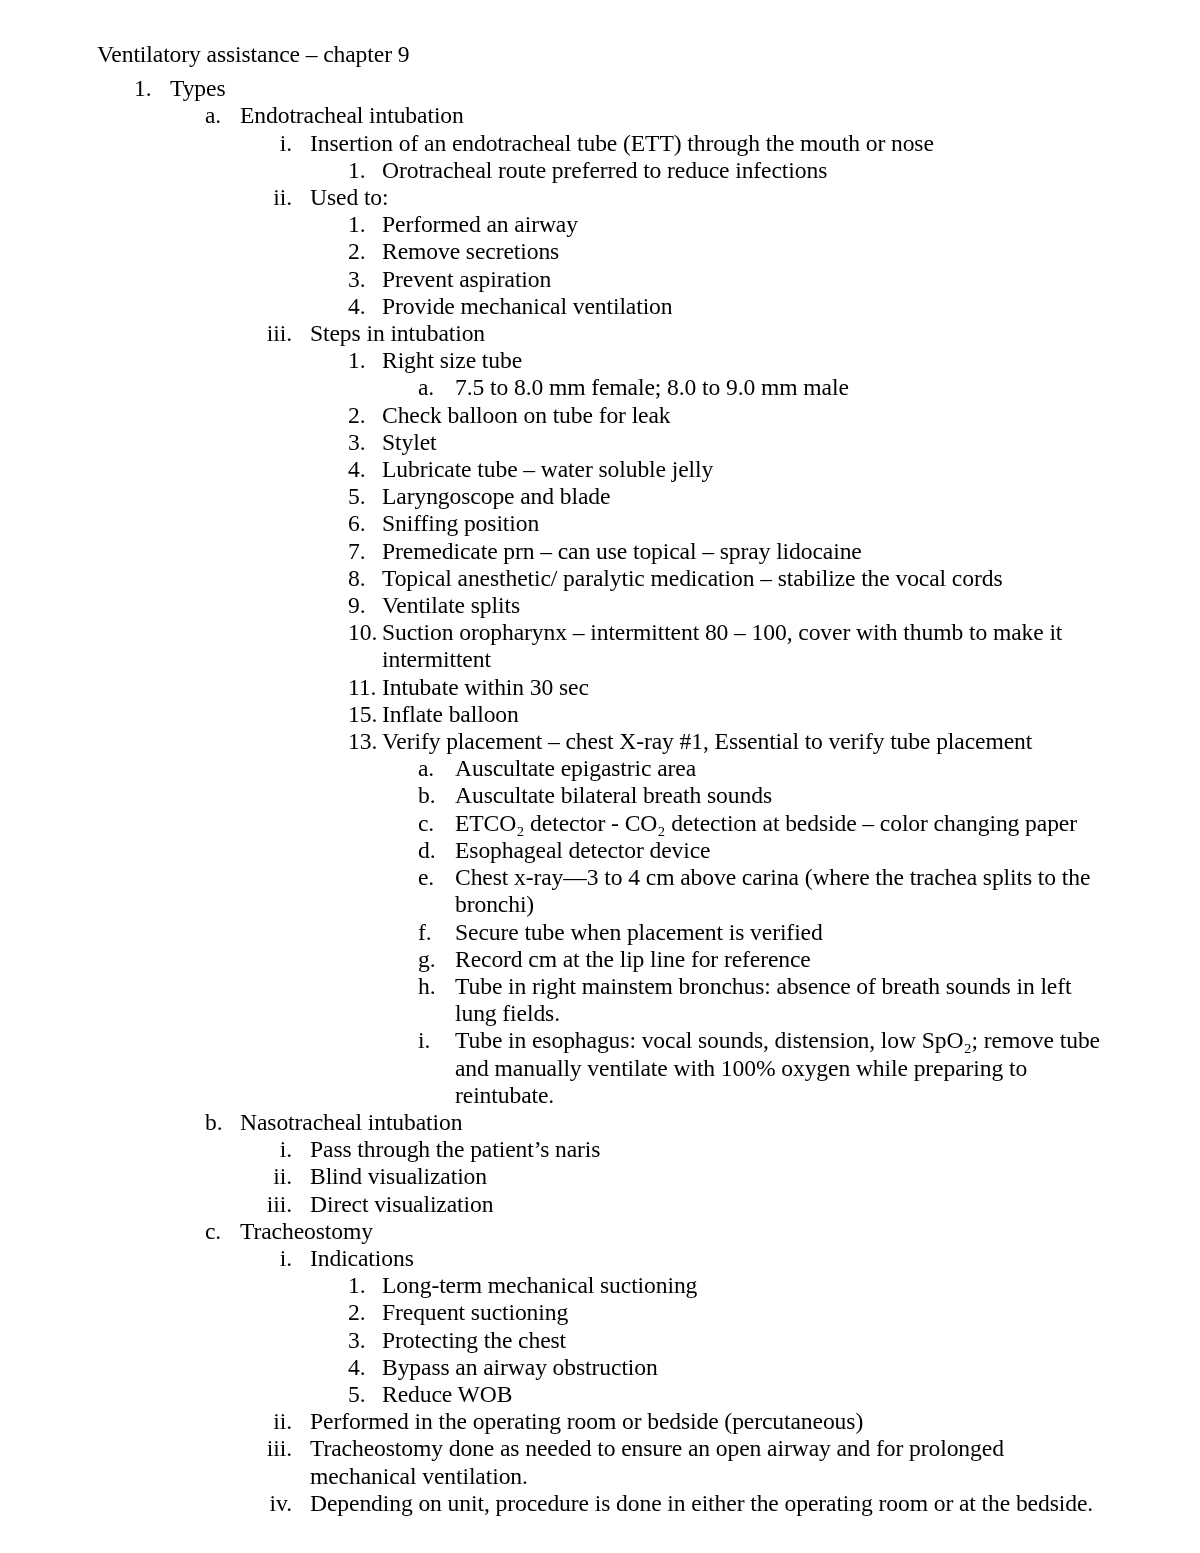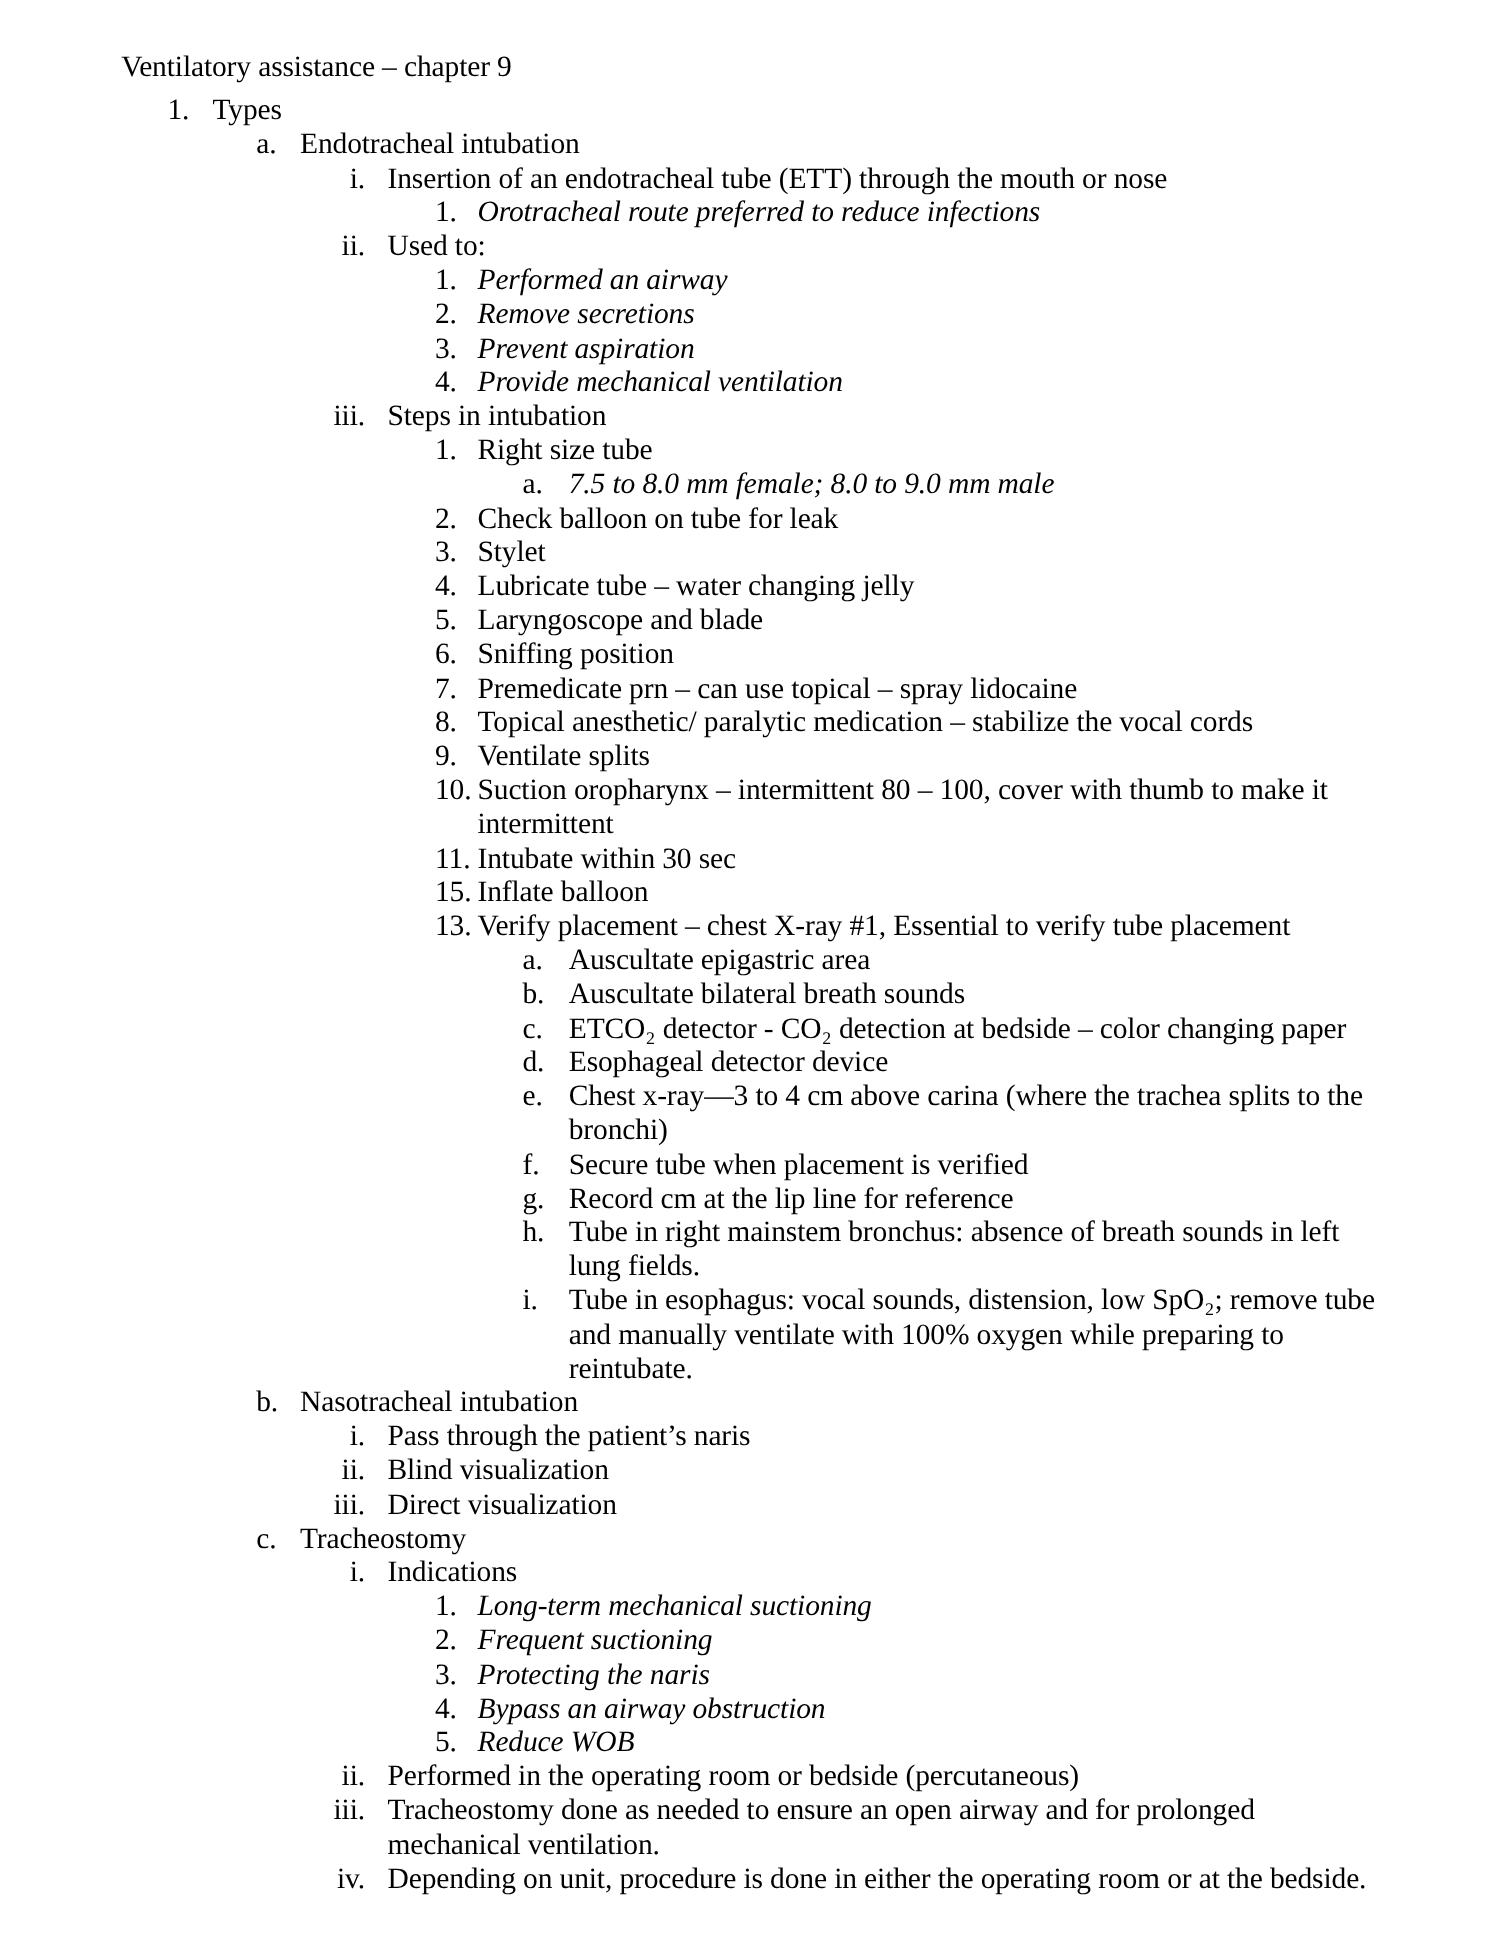--- a/index.html
+++ b/index.html
@@ -36,21 +36,21 @@
   .l1 { padding-left: 73px;  }
   .l1 > .marker { left: 37px; }
   .l2 { padding-left: 143px; }
   .l2 > .marker { left: 108px; }
   .l3 { padding-left: 213px; }
   .l3 > .marker { left: 120px; width: 75px; text-align: right; }
   .l4 { padding-left: 285px; }
   .l4 > .marker { left: 251px; }
   .l5 { padding-left: 358px; }
   .l5 > .marker { left: 321px; }
-  .italic .text { font-style: italic; }
+  .italic .text { }
 </style>
 </head>
 <body>
 
 <div class="page">
   <div class="doc-title">Ventilatory assistance – chapter 9</div>
   <div id="outline" class="outline">
       <div class="row l1"><span class="marker">1.</span><span class="text">Types</span></div>
       <div class="row l2"><span class="marker">a.</span><span class="text">Endotracheal intubation</span></div>
       <div class="row l3"><span class="marker">i.</span><span class="text">Insertion of an endotracheal tube (ETT) through the mouth or nose</span></div>
@@ -58,21 +58,21 @@
       <div class="row l3"><span class="marker">ii.</span><span class="text">Used to:</span></div>
       <div class="row l4 italic"><span class="marker">1.</span><span class="text">Performed an airway</span></div>
       <div class="row l4 italic"><span class="marker">2.</span><span class="text">Remove secretions</span></div>
       <div class="row l4 italic"><span class="marker">3.</span><span class="text">Prevent aspiration</span></div>
       <div class="row l4 italic"><span class="marker">4.</span><span class="text">Provide mechanical ventilation</span></div>
       <div class="row l3"><span class="marker">iii.</span><span class="text">Steps in intubation</span></div>
       <div class="row l4"><span class="marker">1.</span><span class="text">Right size tube</span></div>
       <div class="row l5 italic"><span class="marker">a.</span><span class="text">7.5 to 8.0 mm female; 8.0 to 9.0 mm male</span></div>
       <div class="row l4"><span class="marker">2.</span><span class="text">Check balloon on tube for leak</span></div>
       <div class="row l4"><span class="marker">3.</span><span class="text">Stylet</span></div>
-      <div class="row l4"><span class="marker">4.</span><span class="text">Lubricate tube – water changing jelly</span></div>
+      <div class="row l4"><span class="marker">4.</span><span class="text">Lubricate tube – water soluble jelly</span></div>
       <div class="row l4"><span class="marker">5.</span><span class="text">Laryngoscope and blade</span></div>
       <div class="row l4"><span class="marker">6.</span><span class="text">Sniffing position</span></div>
       <div class="row l4"><span class="marker">7.</span><span class="text">Premedicate prn – can use topical – spray lidocaine</span></div>
       <div class="row l4"><span class="marker">8.</span><span class="text">Topical anesthetic/ paralytic medication – stabilize the vocal cords</span></div>
       <div class="row l4"><span class="marker">9.</span><span class="text">Ventilate splits</span></div>
       <div class="row l4"><span class="marker">10.</span><span class="text">Suction oropharynx – intermittent 80 – 100, cover with thumb to make it intermittent</span></div>
       <div class="row l4"><span class="marker">11.</span><span class="text">Intubate within 30 sec</span></div>
       <div class="row l4"><span class="marker">15.</span><span class="text">Inflate balloon</span></div>
       <div class="row l4"><span class="marker">13.</span><span class="text">Verify placement – chest X-ray #1, Essential to verify tube placement</span></div>
       <div class="row l5"><span class="marker">a.</span><span class="text">Auscultate epigastric area</span></div>
@@ -85,20 +85,20 @@
       <div class="row l5"><span class="marker">h.</span><span class="text">Tube in right mainstem bronchus: absence of breath sounds in left lung fields.</span></div>
       <div class="row l5"><span class="marker">i.</span><span class="text">Tube in esophagus: vocal sounds, distension, low SpO₂; remove tube and manually ventilate with 100% oxygen while preparing to reintubate.</span></div>
       <div class="row l2"><span class="marker">b.</span><span class="text">Nasotracheal intubation</span></div>
       <div class="row l3"><span class="marker">i.</span><span class="text">Pass through the patient’s naris</span></div>
       <div class="row l3"><span class="marker">ii.</span><span class="text">Blind visualization</span></div>
       <div class="row l3"><span class="marker">iii.</span><span class="text">Direct visualization</span></div>
       <div class="row l2"><span class="marker">c.</span><span class="text">Tracheostomy</span></div>
       <div class="row l3"><span class="marker">i.</span><span class="text">Indications</span></div>
       <div class="row l4 italic"><span class="marker">1.</span><span class="text">Long-term mechanical suctioning</span></div>
       <div class="row l4 italic"><span class="marker">2.</span><span class="text">Frequent suctioning</span></div>
-      <div class="row l4 italic"><span class="marker">3.</span><span class="text">Protecting the naris</span></div>
+      <div class="row l4 italic"><span class="marker">3.</span><span class="text">Protecting the chest</span></div>
       <div class="row l4 italic"><span class="marker">4.</span><span class="text">Bypass an airway obstruction</span></div>
       <div class="row l4 italic"><span class="marker">5.</span><span class="text">Reduce WOB</span></div>
       <div class="row l3"><span class="marker">ii.</span><span class="text">Performed in the operating room or bedside (percutaneous)</span></div>
       <div class="row l3"><span class="marker">iii.</span><span class="text">Tracheostomy done as needed to ensure an open airway and for prolonged mechanical ventilation.</span></div>
       <div class="row l3"><span class="marker">iv.</span><span class="text">Depending on unit, procedure is done in either the operating room or at the bedside.</span></div>
     </div>
 </div>
 
 </body></html>

